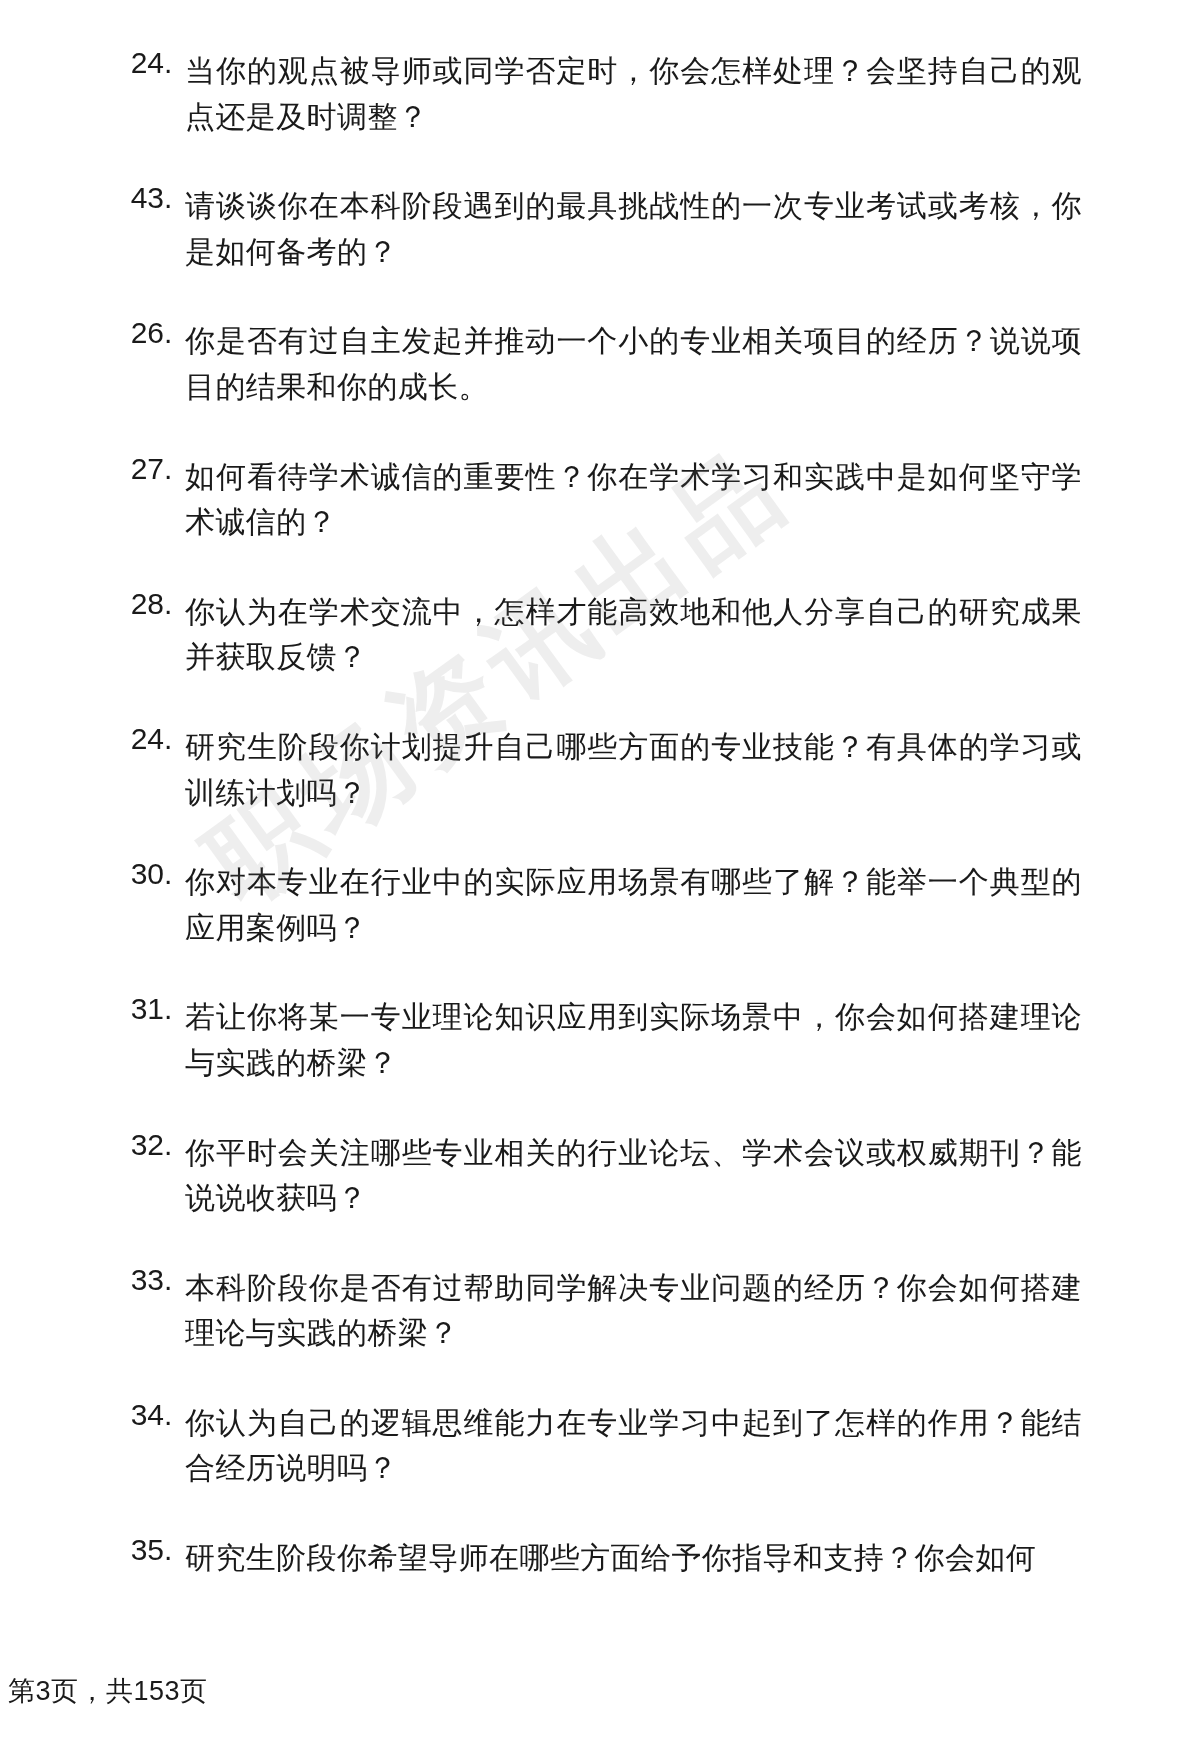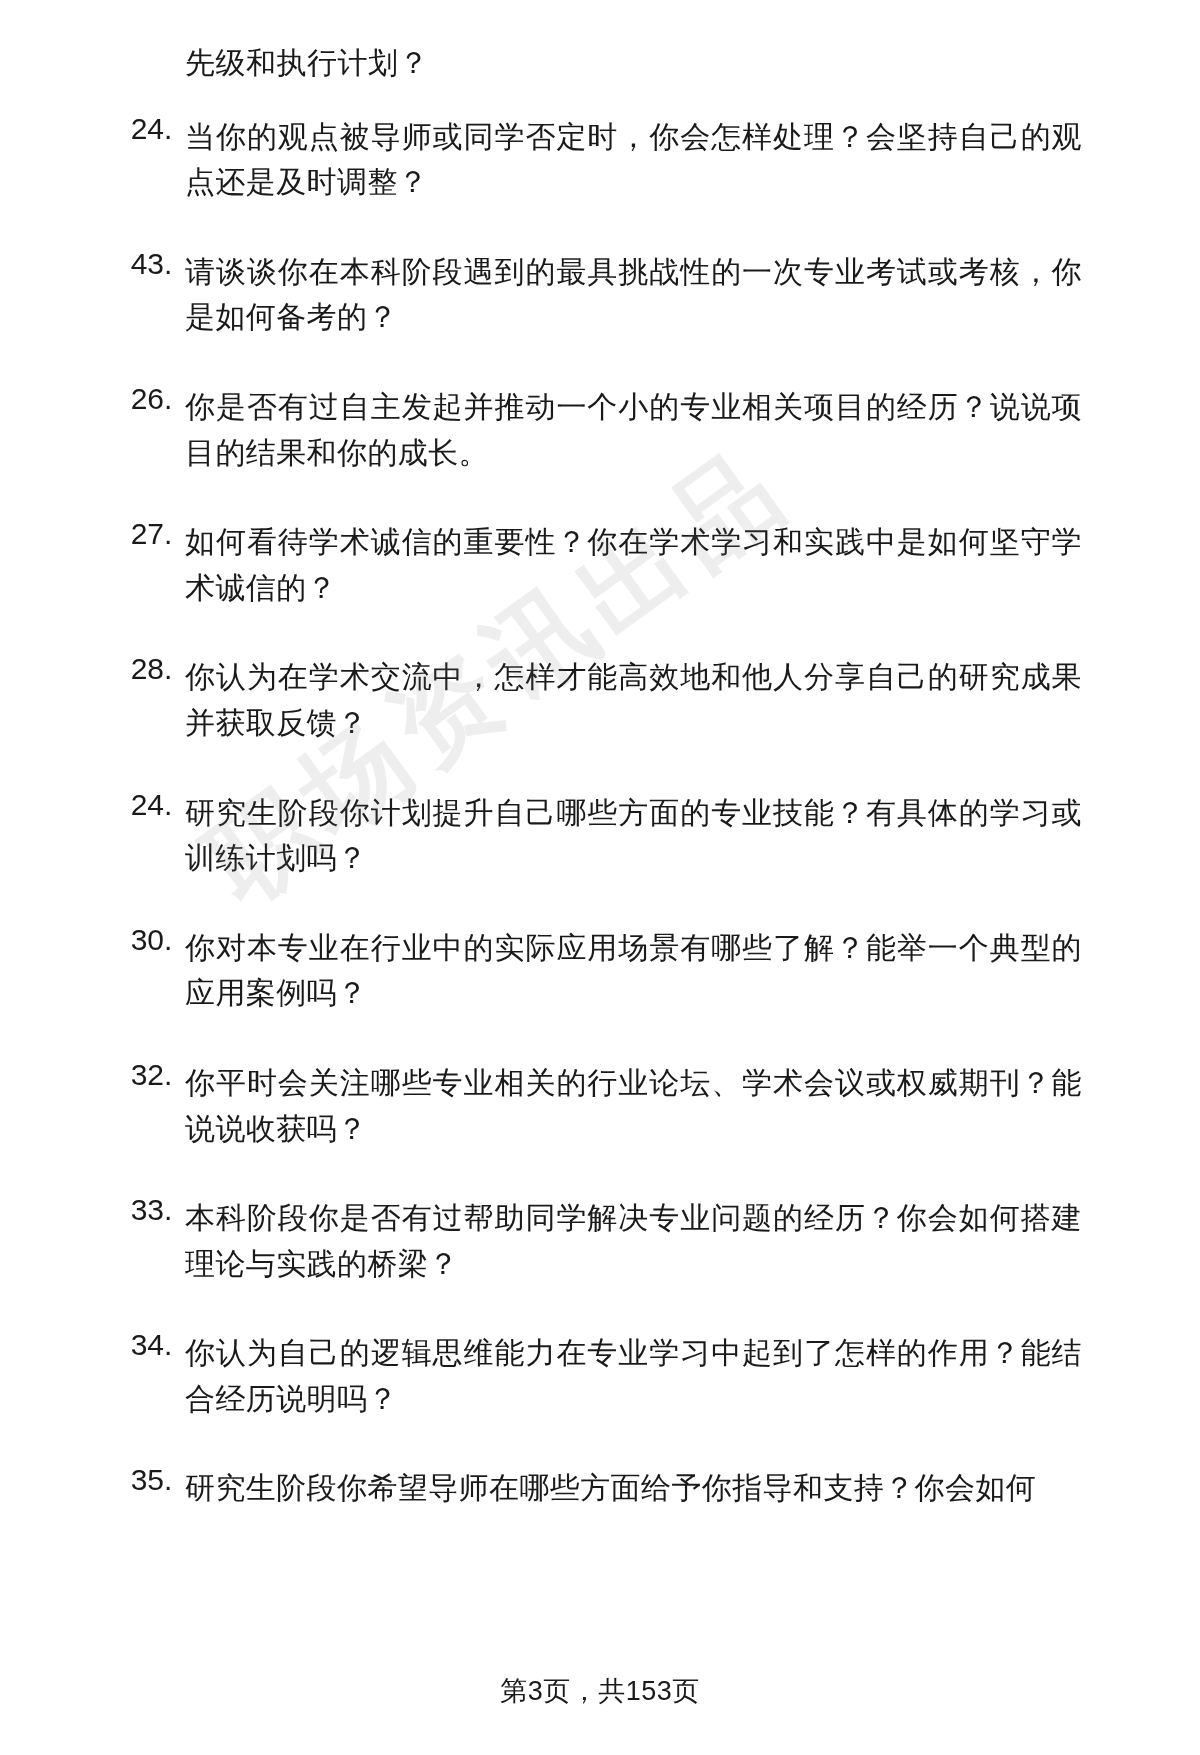--- a/index.html
+++ b/index.html
@@ -83,42 +83,40 @@
     line-height: 1.52;
     letter-spacing: 0.4px;
     color: #1a1a1a;
     text-align: justify;
     text-justify: inter-ideograph;
     margin-top: 8px;
   }
 
   .footer {
     position: absolute;
-    left: 0;
+    left: 8px;
     right: 0;
     bottom: 46px;
-    text-align: center;
     font-size: 27px;
     color: #1a1a1a;
     letter-spacing: 0.5px;
     z-index: 6;
   }
 </style>
 </head>
 <body>
 
 <div class="page">
 
   <div class="watermark">
     <div class="watermark-text">职场资讯出品</div>
   </div>
 
   <div class="content">
 
-    <p class="cont-line">先级和执行计划？</p>
 
     <div class="qitem">
       <div class="qnum">24.</div>
       <div class="qtext">当你的观点被导师或同学否定时，你会怎样处理？会坚持自己的观点还是及时调整？</div>
     </div>
 
     <div class="qitem">
       <div class="qnum">43.</div>
       <div class="qtext">请谈谈你在本科阶段遇到的最具挑战性的一次专业考试或考核，你是如何备考的？</div>
     </div>
@@ -141,20 +139,24 @@
     <div class="qitem">
       <div class="qnum">24.</div>
       <div class="qtext">研究生阶段你计划提升自己哪些方面的专业技能？有具体的学习或训练计划吗？</div>
     </div>
 
     <div class="qitem">
       <div class="qnum">30.</div>
       <div class="qtext">你对本专业在行业中的实际应用场景有哪些了解？能举一个典型的应用案例吗？</div>
     </div>
 
+    <div class="qitem">
+      <div class="qnum">31.</div>
+      <div class="qtext">若让你将某一专业理论知识应用到实际场景中，你会如何搭建理论与实践的桥梁？</div>
+    </div>
 
     <div class="qitem">
       <div class="qnum">32.</div>
       <div class="qtext">你平时会关注哪些专业相关的行业论坛、学术会议或权威期刊？能说说收获吗？</div>
     </div>
 
     <div class="qitem">
       <div class="qnum">33.</div>
       <div class="qtext">本科阶段你是否有过帮助同学解决专业问题的经历？你会如何搭建理论与实践的桥梁？</div>
     </div>

